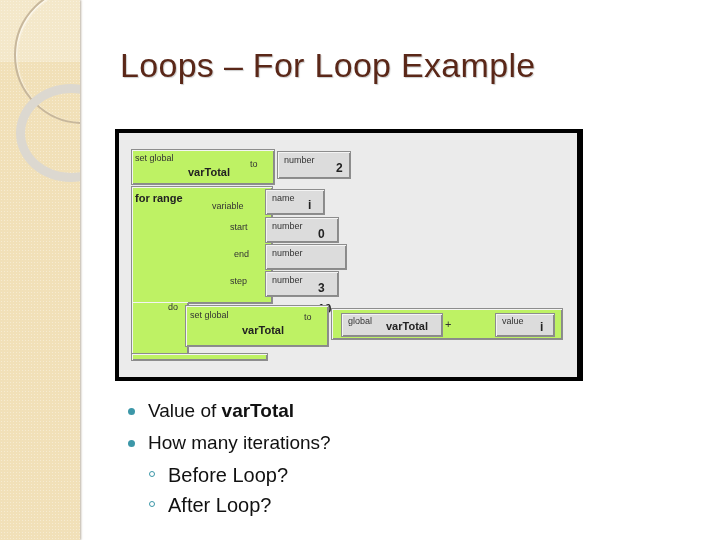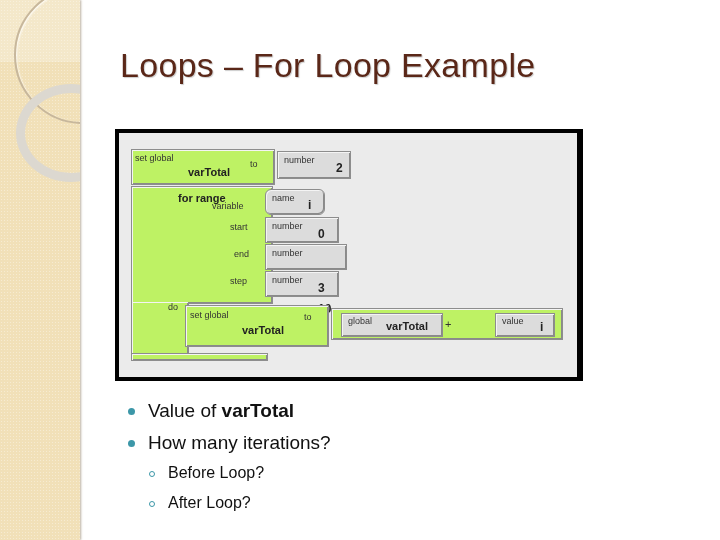--- a/index.html
+++ b/index.html
@@ -14,21 +14,21 @@
   .frame { position:absolute; left:115px; top:129px; width:468px; height:252px; background:#000; }
   .canvas { position:absolute; left:4px; top:4px; width:458px; height:244px; background:#ebebeb; }
   .blk { position:absolute; background:#bef264; border:1px solid #8d8d8d; box-shadow: inset 1px 1px 0 #f4f4f4, inset -1px -1px 0 #8a8a8a; }
   .blk.light { background:#dcdcdc; }
   .lbl { position:absolute; font-size:9px; color:#333; white-space:nowrap; }
   .val { position:absolute; font-size:12px; font-weight:bold; color:#222; white-space:nowrap; }
   .bold { font-weight:bold; font-size:11px; color:#222; }
   .bullets { position:absolute; left:128px; top:400px; }
   .b1 { position:relative; font-size:19px; color:#111; height:32px; padding-left:20px; }
   .b1 .dot { position:absolute; left:0; top:8px; width:7px; height:7px; border-radius:50%; background:#3c97a8; }
-  .b2 { position:relative; font-size:16px; color:#111; height:30px; padding-left:40px; }
+  .b2 { position:relative; font-size:20px; color:#111; height:30px; padding-left:40px; }
   .b2 .cir { position:absolute; left:21px; top:7px; width:4px; height:4px; border-radius:50%; border:1px solid #3c97a8; }
 </style>
 </head>
 <body>
 
 <div class="sidebar">
   <div class="hl"></div>
   <div class="ring1"></div>
   <div class="ring2"></div>
 </div>
@@ -42,32 +42,32 @@
       <span class="lbl" style="left:3px;top:3px;">set global</span>
       <span class="val" style="left:56px;top:16px;font-size:11px;">varTotal</span>
       <span class="lbl" style="left:118px;top:9px;">to</span>
     </div>
     <div class="blk light" style="left:158px;top:18px;width:72px;height:26px;">
       <span class="lbl" style="left:6px;top:3px;">number</span>
       <span class="val" style="left:58px;top:9px;">2</span>
     </div>
 
     <div class="blk" style="left:12px;top:53px;width:140px;height:116px;">
-      <span class="bold lbl" style="left:3px;top:5px;margin-left:43px;">for range</span>
+      <span class="bold lbl" style="left:3px;top:5px;">for range</span>
       <span class="lbl" style="left:80px;top:7px;margin-top:7px;">variable</span>
       <span class="lbl" style="left:98px;top:35px;">start</span>
       <span class="lbl" style="left:102px;top:62px;">end</span>
       <span class="lbl" style="left:98px;top:89px;">step</span>
     </div>
     <div class="blk" style="left:12px;top:169px;width:56px;height:56px;border-top:none;">
       <span class="lbl" style="left:36px;top:0px;">do</span>
     </div>
     <div class="blk" style="left:12px;top:220px;width:135px;height:6px;"></div>
 
-    <div class="blk light" style="left:146px;top:56px;width:58px;height:24px;border-radius:6px;">
+    <div class="blk light" style="left:146px;top:56px;width:58px;height:24px;">
       <span class="lbl" style="left:6px;top:3px;">name</span>
       <span class="val" style="left:42px;top:8px;">i</span>
     </div>
     <div class="blk light" style="left:146px;top:84px;width:72px;height:24px;">
       <span class="lbl" style="left:6px;top:3px;">number</span>
       <span class="val" style="left:52px;top:9px;">0</span>
     </div>
     <div class="blk light" style="left:146px;top:111px;width:80px;height:24px;">
       <span class="lbl" style="left:6px;top:3px;">number</span>
       <span class="val" style="left:52px;top:9px;margin-top:48px;">10</span>

